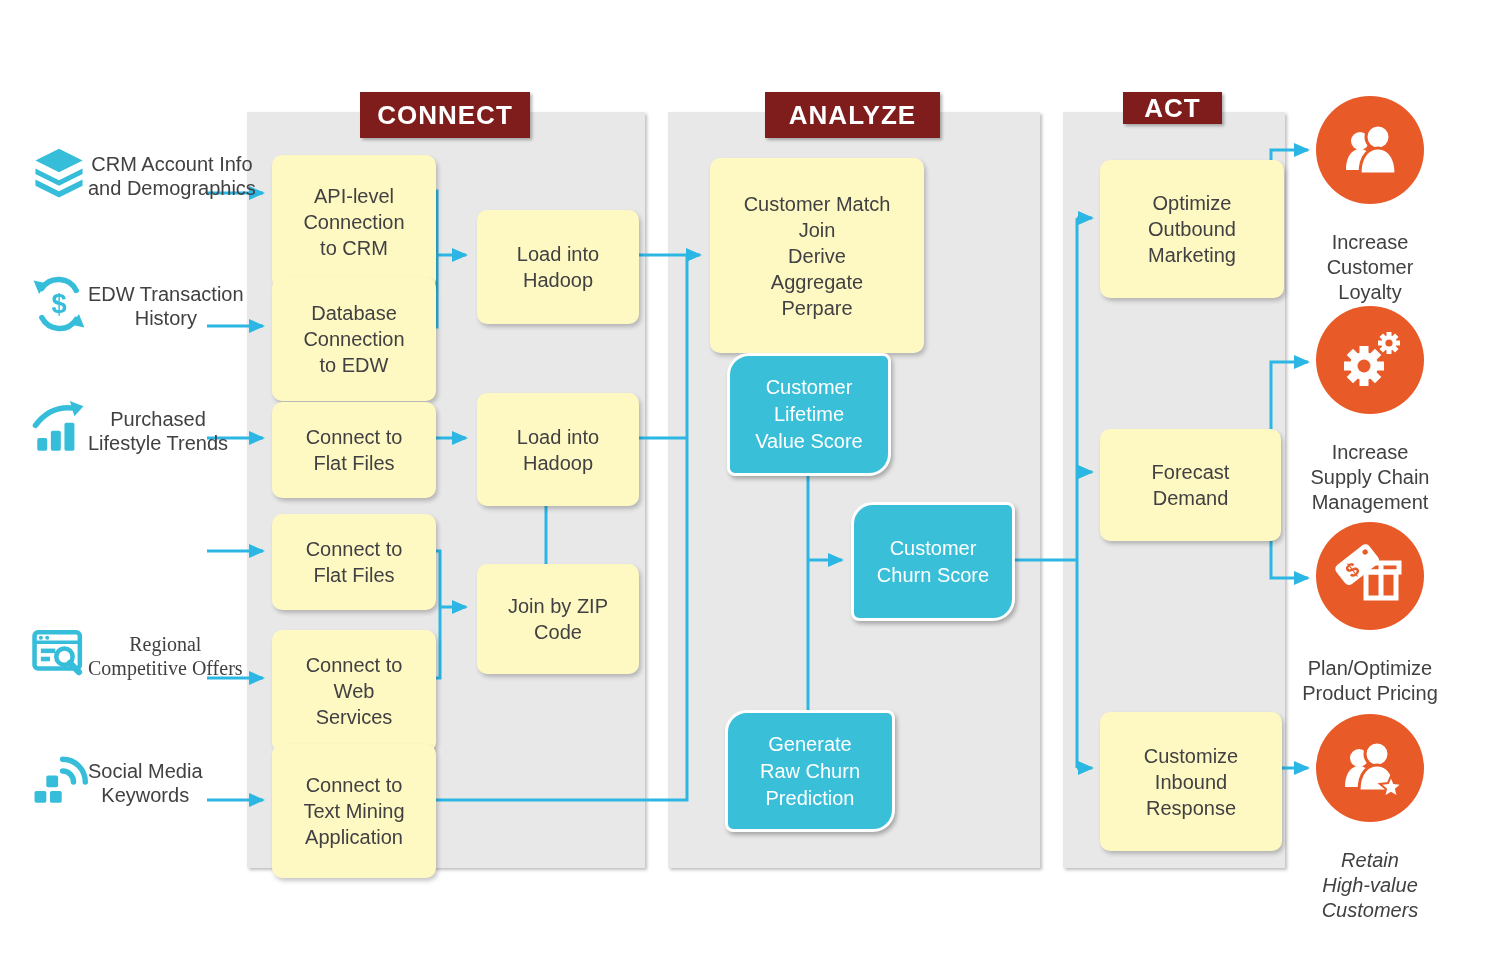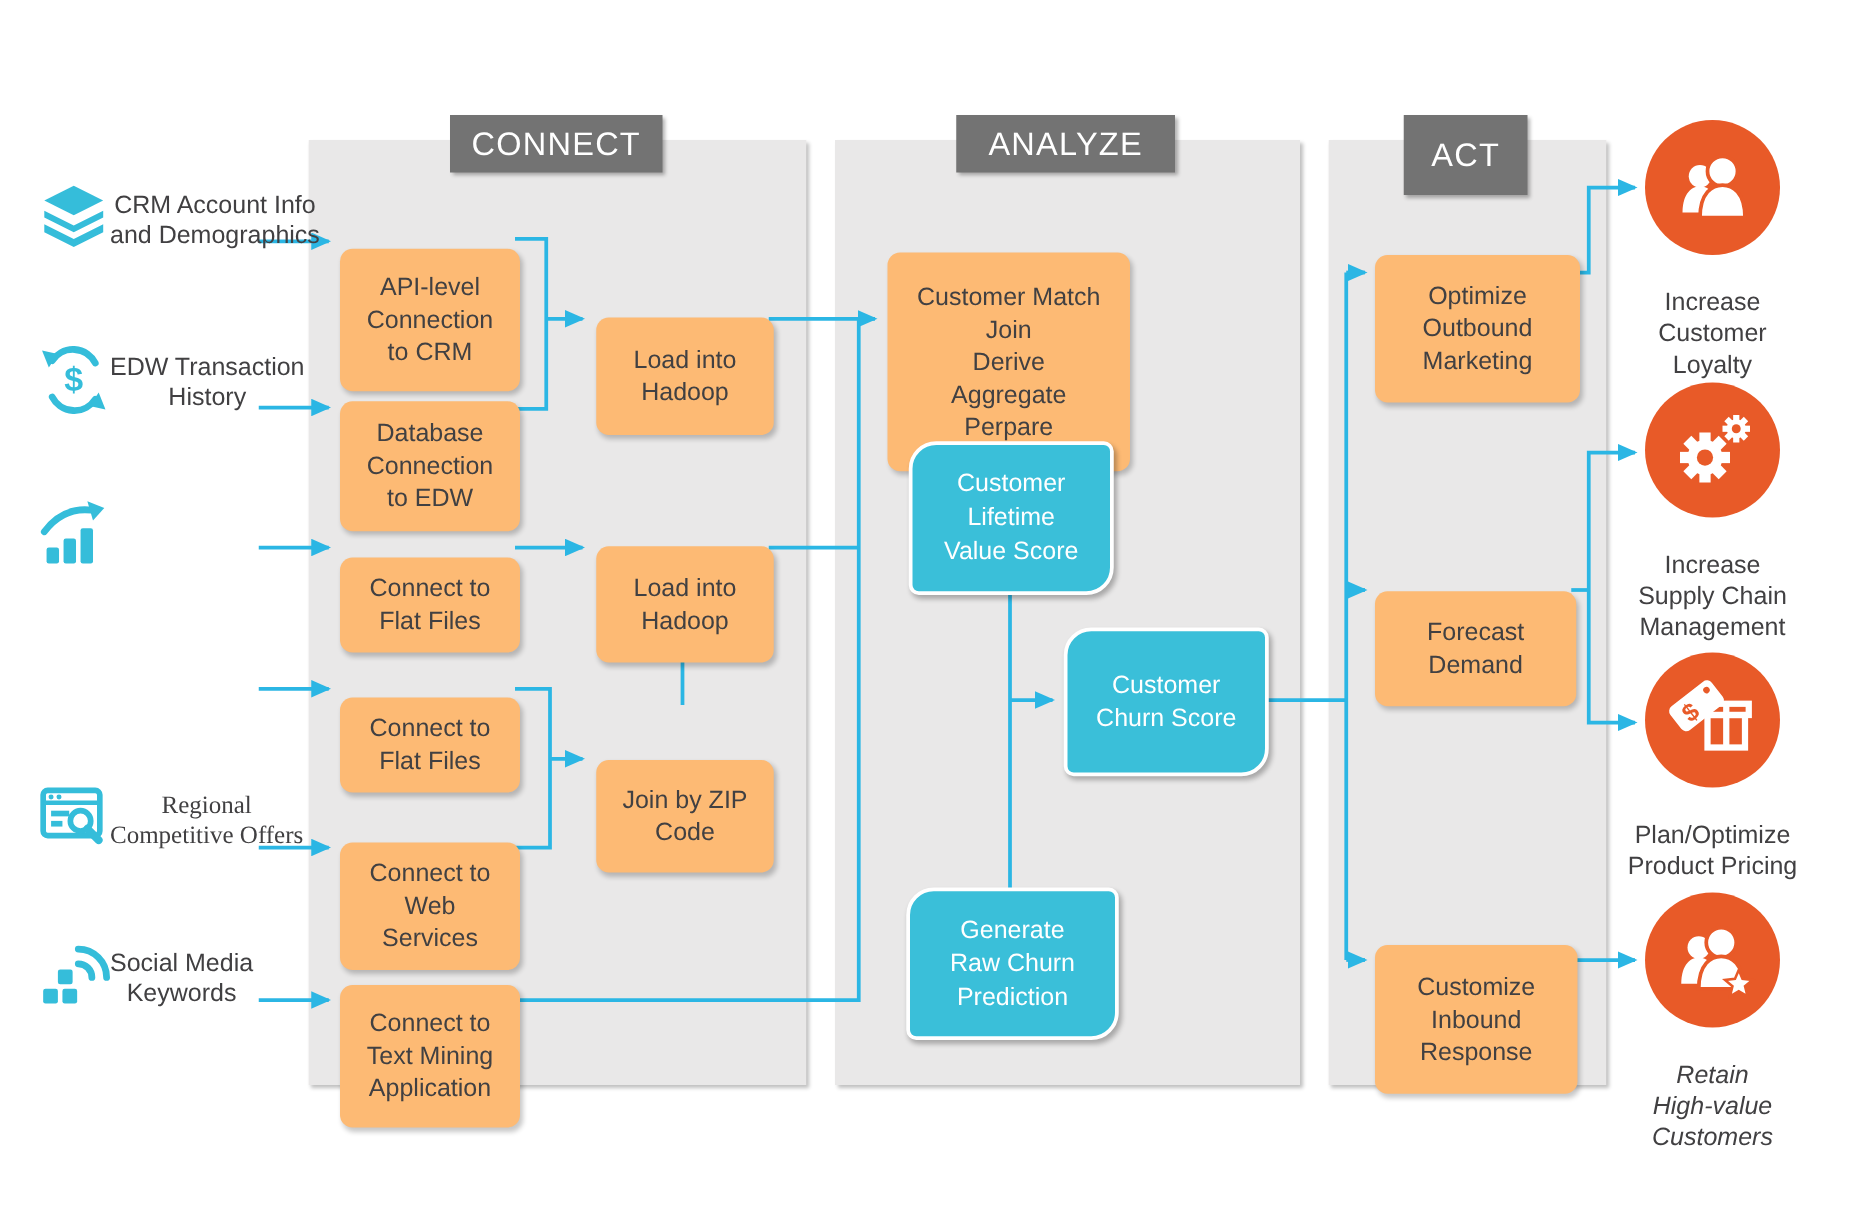--- a/index.html
+++ b/index.html
@@ -5,31 +5,31 @@
   html,body{margin:0;padding:0;background:#ffffff;}
   .canvas{
     position:relative;width:1500px;height:971px;background:#ffffff;
     font-family:"Liberation Sans", sans-serif;color:#414042;overflow:hidden;
   }
   .panel{
     position:absolute;background:#e9e8e8;
     box-shadow:2px 2px 3px rgba(0,0,0,0.25);
   }
   .sec-header{
-    position:absolute;background:#737373;color:#ffffff;
+    position:absolute;background:#7f1d1d;color:#ffffff;
     display:flex;align-items:center;justify-content:center;
-    font-size:26px;font-weight:normal;letter-spacing:1px;
+    font-size:26px;font-weight:bold;letter-spacing:1px;
     box-shadow:2px 2px 3px rgba(0,0,0,0.3);z-index:6;
   }
   .wbox{
-    position:absolute;background:#fdba74;border-radius:10px;
+    position:absolute;background:#fef9c3;border-radius:10px;
     box-shadow:2px 3px 4px rgba(0,0,0,0.22);
     display:flex;align-items:center;justify-content:center;text-align:center;
     font-size:20px;line-height:1.3;color:#414042;white-space:pre-line;
-    z-index:5;padding:2px;margin-top:44px;
+    z-index:5;padding:12px;
   }
   .tbox{
     position:absolute;background:#3abfd9;border:3px solid #ffffff;
     border-radius:22px 8px 22px 8px;
     box-shadow:2px 3px 4px rgba(0,0,0,0.28);
     display:flex;align-items:center;justify-content:center;text-align:center;
     font-size:20px;line-height:1.35;color:#ffffff;white-space:pre-line;
     z-index:5;padding:2px;box-sizing:border-box;
   }
   .source{
@@ -58,21 +58,21 @@
 <body>
 
 <div class="canvas">
 
   <div class="panel" style="left:247px;top:112px;width:398px;height:756px;"></div>
   <div class="panel" style="left:668px;top:112px;width:372px;height:756px;"></div>
   <div class="panel" style="left:1063px;top:112px;width:222px;height:756px;"></div>
 
   <div class="sec-header" style="left:360px;top:92px;width:170px;height:46px;">CONNECT</div>
   <div class="sec-header" style="left:765px;top:92px;width:175px;height:46px;">ANALYZE</div>
-  <div class="sec-header" style="left:1123px;top:92px;width:99px;height:64px;">ACT</div>
+  <div class="sec-header" style="left:1123px;top:92px;width:99px;height:32px;">ACT</div>
 
   <svg class="connectors" width="1500" height="971" viewBox="0 0 1500 971">
     <defs>
       <marker id="arr" markerUnits="userSpaceOnUse" markerWidth="16" markerHeight="14" refX="14" refY="7" orient="auto">
         <path d="M0,0 L16,7 L0,14 Z" fill="#2bb6e4"></path>
       </marker>
     </defs>
     <g stroke="#2bb6e4" stroke-width="3" fill="none">
 
       <path d="M207,193 L263,193" marker-end="url(#arr)"></path>
@@ -147,20 +147,22 @@
   <div class="source" style="top:400px;">
     <svg width="58" height="58" viewBox="0 0 64 64">
       <g fill="#35bdda">
         <rect x="8" y="42" width="11" height="14" rx="2"></rect>
         <rect x="23" y="34" width="11" height="22" rx="2"></rect>
         <rect x="38" y="25" width="11" height="31" rx="2"></rect>
       </g>
       <path d="M6,28 C18,12 32,7 48,9" stroke="#35bdda" stroke-width="6" fill="none" stroke-linecap="round"></path>
       <polygon points="44,1 59,7 49,18" fill="#35bdda"></polygon>
     </svg>
+    <div class="src-label">Purchased
+Lifestyle Trends</div>
   </div>
 
 
   <div class="source" style="top:625px;font-family:Liberation Serif, serif;">
     <svg width="58" height="58" viewBox="0 0 64 64">
       <rect x="5" y="8" width="50" height="40" rx="4" stroke="#35bdda" stroke-width="5" fill="none"></rect>
       <line x1="5" y1="19" x2="55" y2="19" stroke="#35bdda" stroke-width="4"></line>
       <circle cx="12" cy="14" r="2.2" fill="#35bdda"></circle>
       <circle cx="19" cy="14" r="2.2" fill="#35bdda"></circle>
       <rect x="12" y="26" width="16" height="5" fill="#35bdda"></rect>

